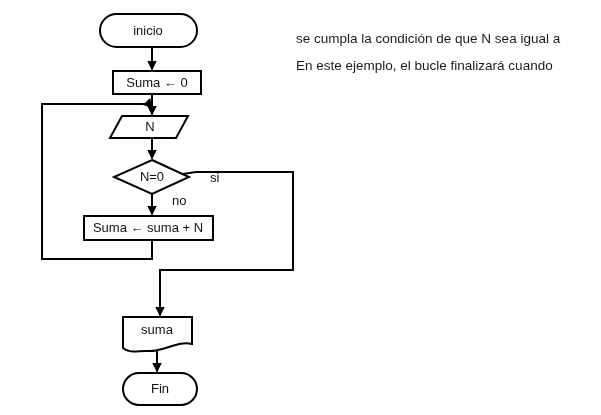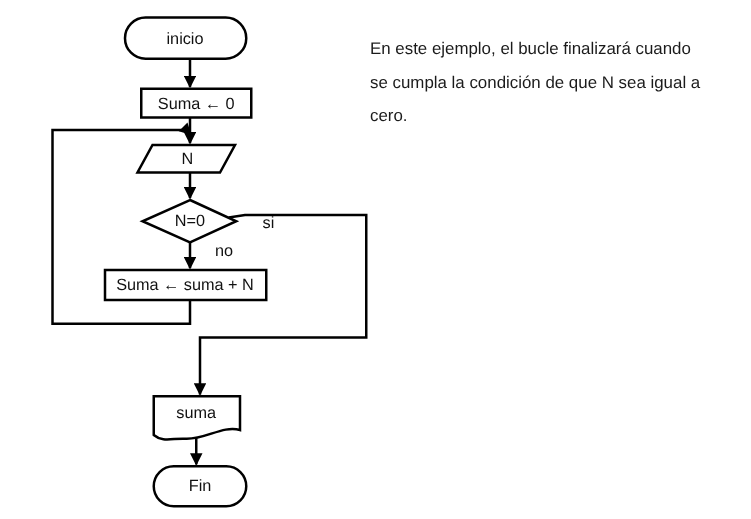--- a/index.html
+++ b/index.html
@@ -71,18 +71,17 @@
     <text class="node-label" x="150" y="131">N</text>
     <text class="node-label" x="152" y="181">N=0</text>
     <text class="node-label" x="148" y="232">Suma ← suma + N</text>
     <text class="node-label" x="157" y="334">suma</text>
     <text class="node-label" x="160" y="393">Fin</text>
     <text x="210" y="182">si</text>
     <text x="172" y="205">no</text>
   </svg>
 
   <div class="annotation">
+    <div class="line">se cumpla la condición de que N sea igual a</div>
     <div class="line">En este ejemplo, el bucle finalizará cuando</div>
-    <div class="line">se cumpla la condición de que N sea igual a</div>
-    <div class="line">cero.</div>
   </div>
 
 </div>
 
 </body></html>

